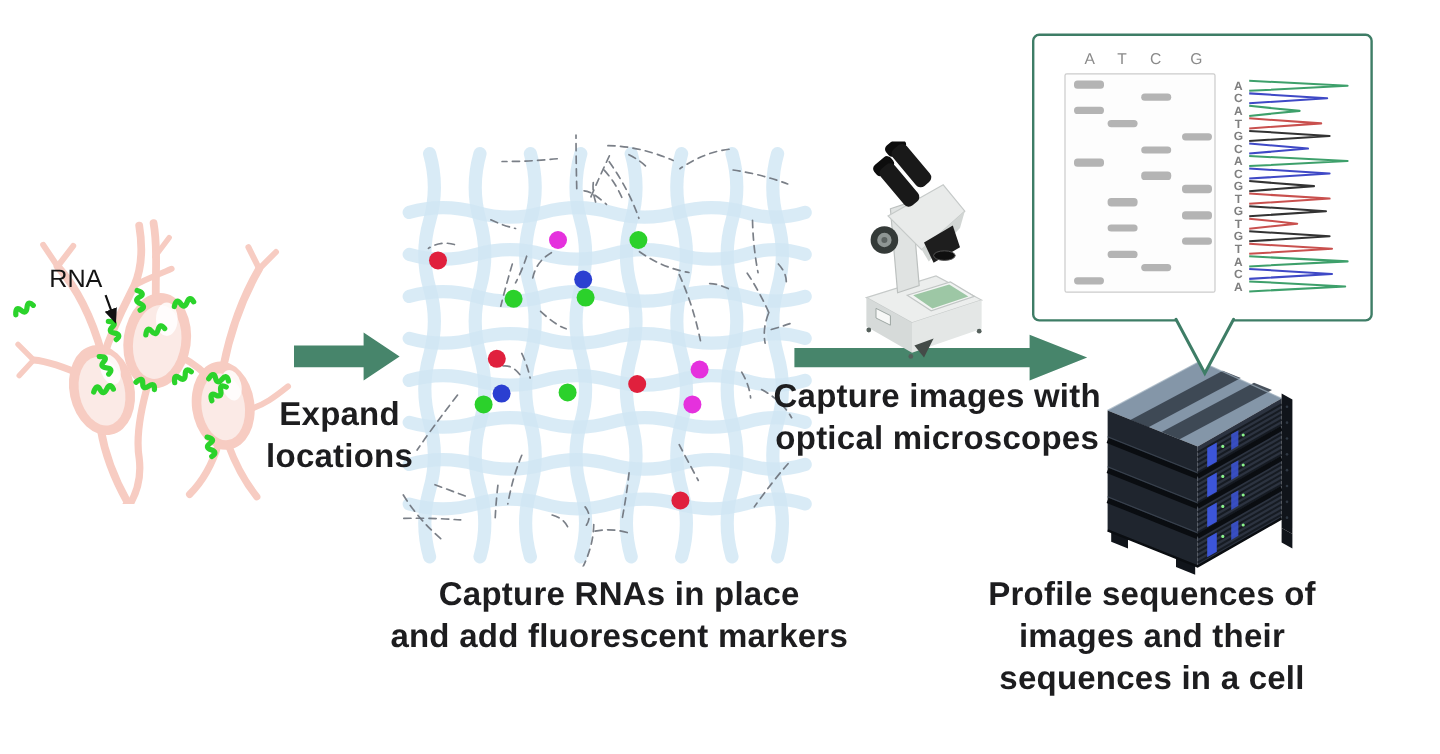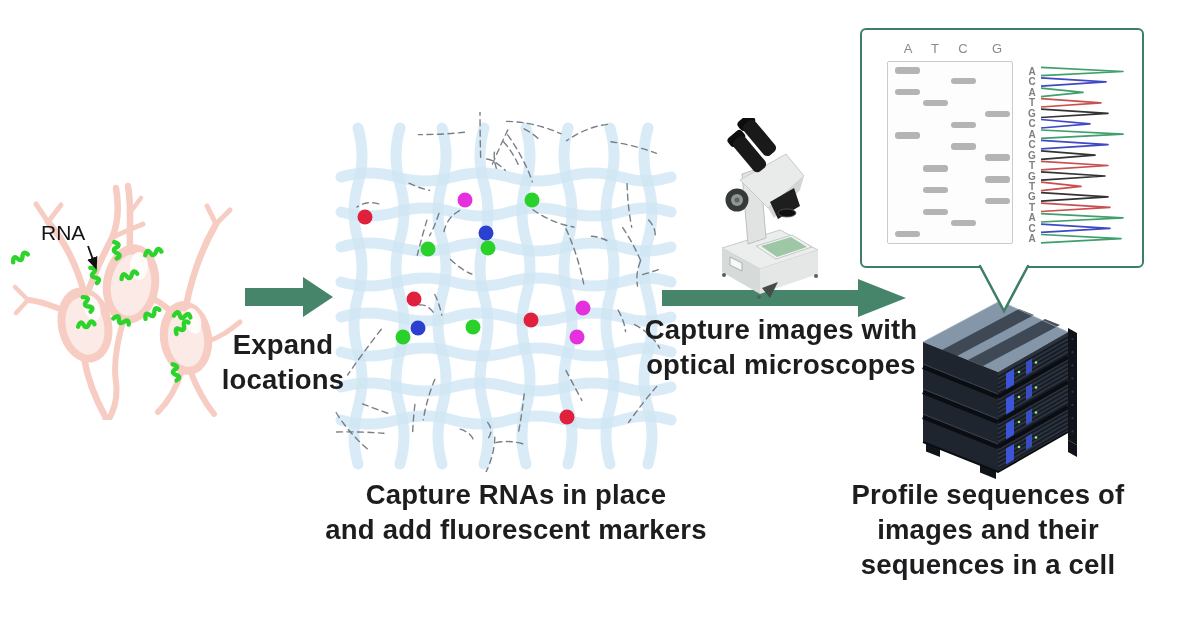--- a/index.html
+++ b/index.html
@@ -351,19 +351,19 @@
         <path d="M 21 160.1 L 90 164.3 L 21 168.4" fill="none" stroke="#3F49C6" stroke-width="1.7" stroke-linejoin="round"></path>
         <text x="12" y="178.2" class="seq-letter" text-anchor="middle">A</text>
         <path d="M 21 170.5 L 101 174.7 L 21 178.9" fill="none" stroke="#3EA06B" stroke-width="1.7" stroke-linejoin="round"></path>
       </svg>
   </div>
   <svg class="bubble-tail" width="52" height="50" viewBox="0 0 52 50">
     <rect x="4" y="0" width="44" height="5" fill="#ffffff"></rect>
     <polygon points="2,0 26,46 50,0" fill="#ffffff"></polygon>
     <path d="M2,1 L26,46 L50,1" fill="none" style="stroke:var(--bubble-border,#3E7D66)" stroke-width="2.5" stroke-linecap="round"></path>
   </svg>
-  <div class="caption" style="left:828px;top:477px;width:320px">
+  <div class="caption" style="left:800px;top:477px;width:320px">
     <span class="line">Profile sequences of</span>
     <span class="line">images and their</span>
     <span class="line">sequences in a cell</span>
   </div>
 
 </div>
 
 </body></html>

